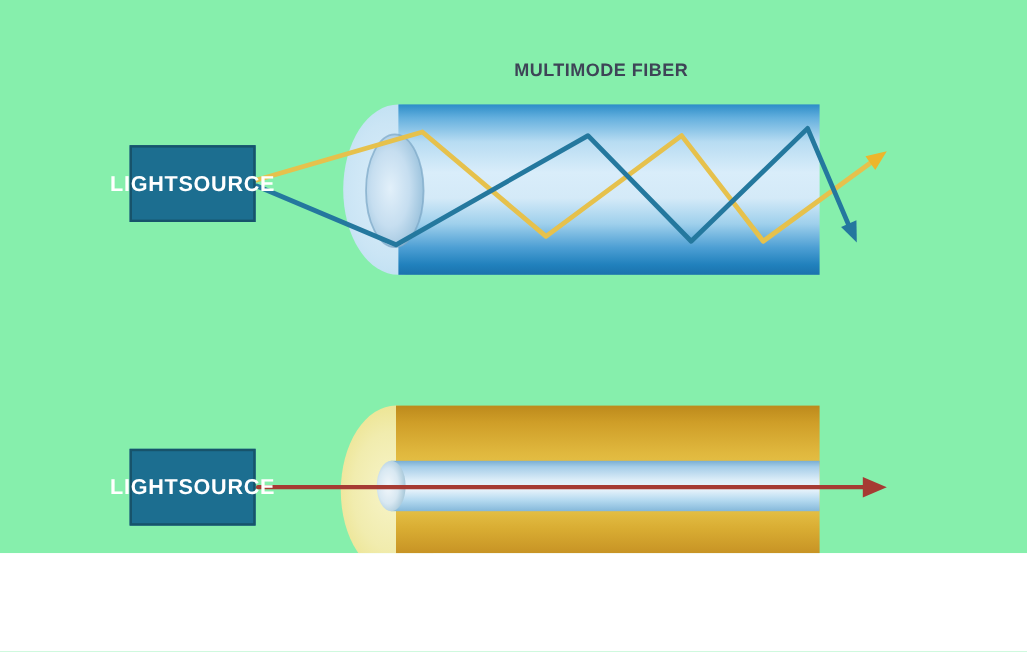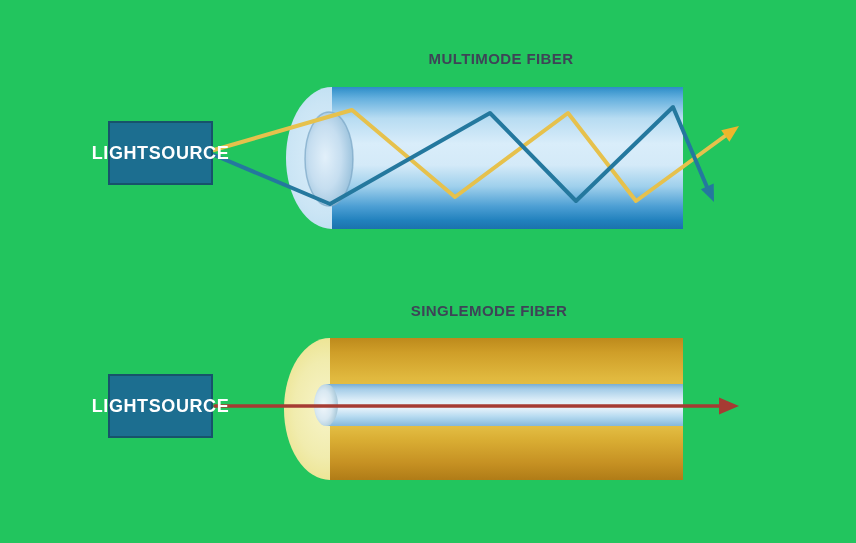--- a/index.html
+++ b/index.html
@@ -4,22 +4,22 @@
 <style>
   html, body {
     margin: 0;
     padding: 0;
     background: #ffffff;
     font-family: "Liberation Sans", sans-serif;
   }
   .stage {
     position: relative;
     width: 856px;
-    height: 543px;
-    background: #22c55e;
+    height: 461px;
+    background: #86efac;
     overflow: hidden;
   }
   .diagram-svg {
     position: absolute;
     left: 0;
     top: 0;
   }
   .fiber-title {
     position: absolute;
     width: 330px;
@@ -143,21 +143,20 @@
       <rect x="330" y="338" width="353" height="142" fill="url(#smBody)"></rect>
       <rect x="326" y="384" width="357" height="42" fill="url(#smCore)"></rect>
       <ellipse cx="326" cy="405" rx="12" ry="21" fill="url(#smCoreCap)"></ellipse>
 
       <line class="ray-red" x1="215" y1="406" x2="722" y2="406" stroke-width="3.5" stroke-linecap="round"></line>
       <polygon class="ray-red-head" points="739,406 719,397.5 719,414.5"></polygon>
     </g>
   </svg>
 
   <div class="fiber-title title-multimode">MULTIMODE FIBER</div>
-  <div class="fiber-title title-singlemode">SINGLEMODE FIBER</div>
 
   <div class="light-source-box box-multimode">
     <span>LIGHT</span>
     <span>SOURCE</span>
   </div>
   <div class="light-source-box box-singlemode">
     <span>LIGHT</span>
     <span>SOURCE</span>
   </div>
 

